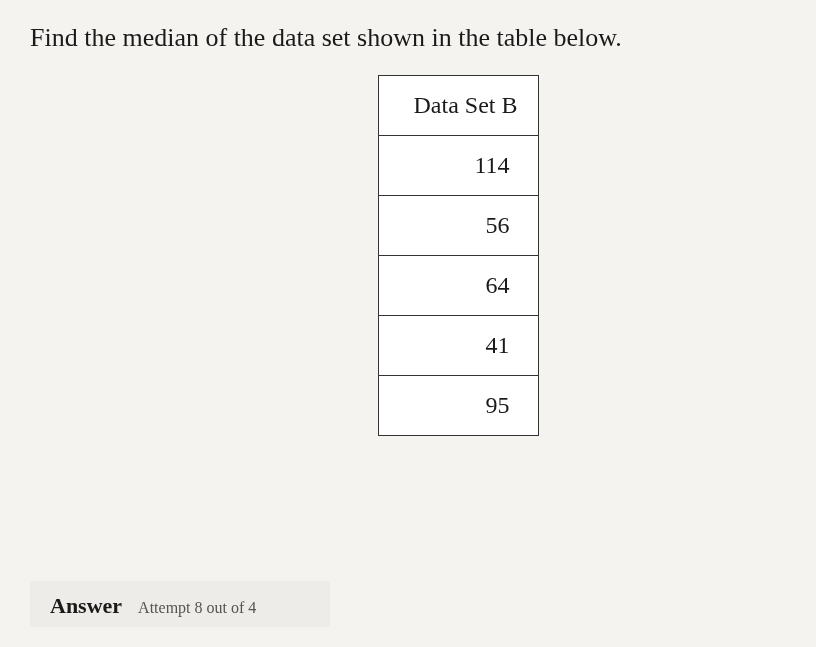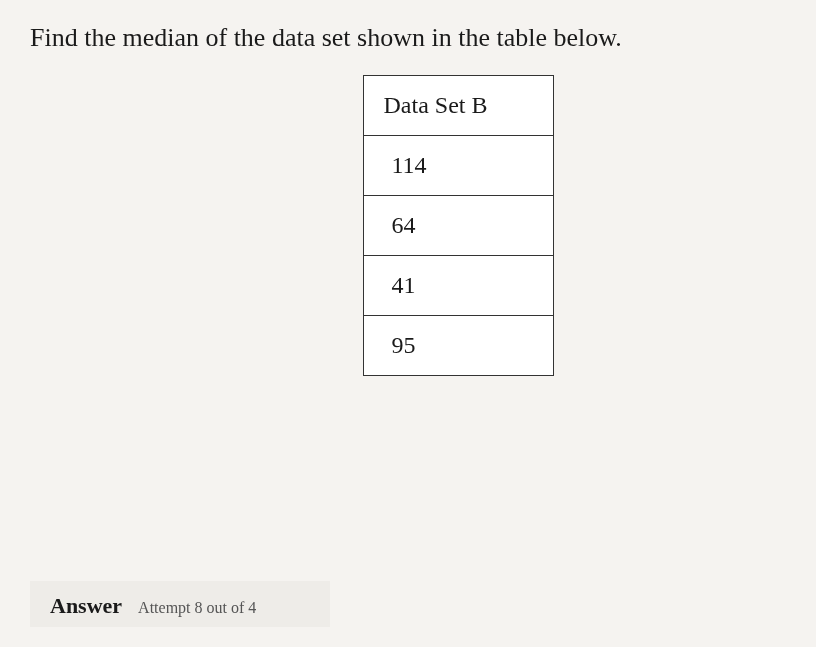--- a/index.html
+++ b/index.html
@@ -26,24 +26,24 @@
       justify-content: center;
       margin-left: 100px;
       margin-bottom: 80px;
     }
     table {
       border-collapse: collapse;
       background: #ffffff;
     }
     th, td {
       border: 1px solid #333;
-      text-align: left;
+      text-align: right;
       font-size: 24px;
       font-weight: normal;
-      width: 190px;
+      width: 160px;
     }
     th {
       padding: 16px 20px;
       font-weight: normal;
     }
     td {
       padding: 16px 28px;
     }
     .answer-section {
       position: absolute;
@@ -75,20 +75,23 @@
     <thead>
       <tr>
         <th>Data Set B</th>
       </tr>
     </thead>
     <tbody>
       <tr>
         <td>114</td>
       </tr>
       <tr>
+        <td>56</td>
+      </tr>
+      <tr>
         <td>64</td>
       </tr>
       <tr>
         <td>41</td>
       </tr>
       <tr>
         <td>95</td>
       </tr>
     </tbody>
   </table>

